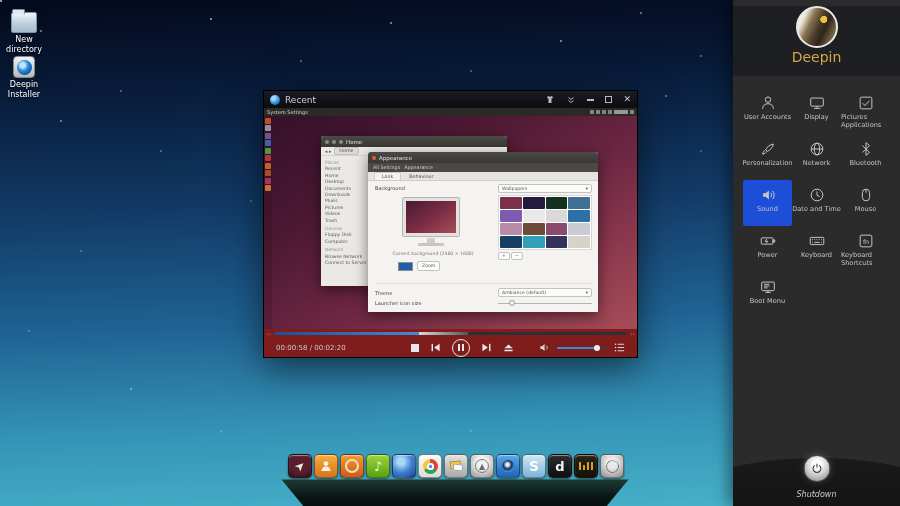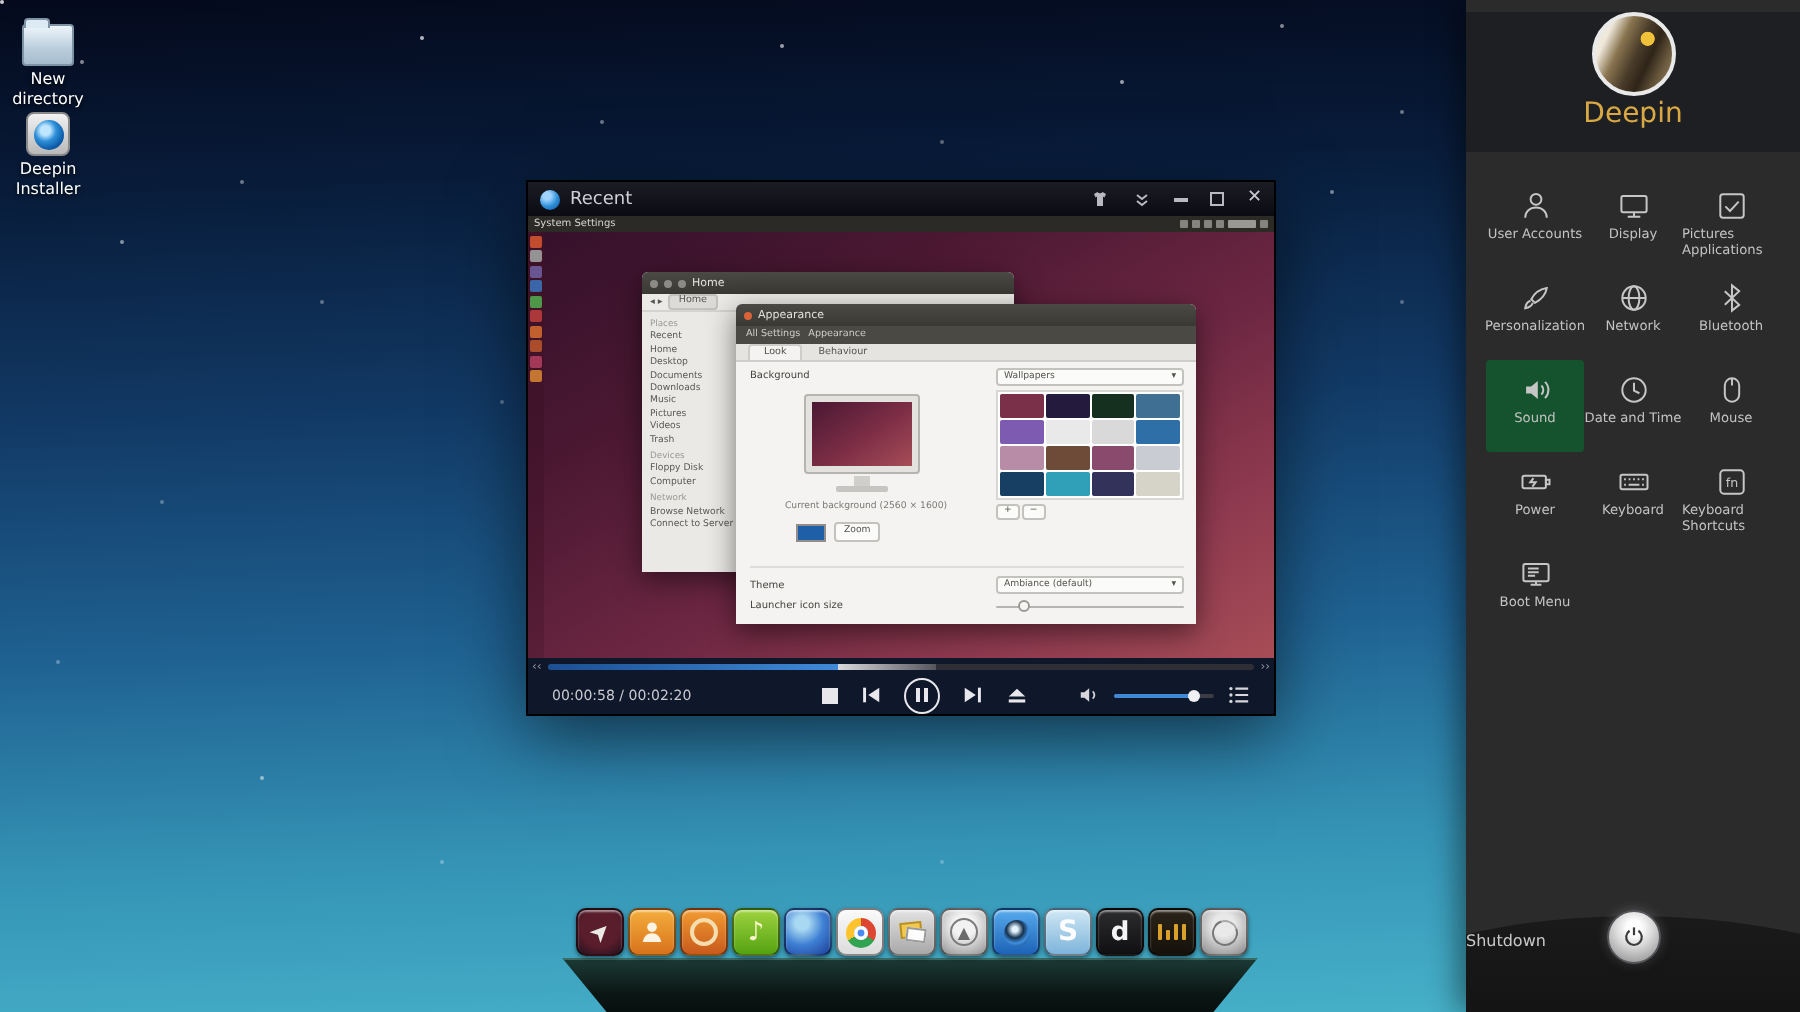--- a/index.html
+++ b/index.html
@@ -107,21 +107,21 @@
   .a-theme-row { position:absolute; left:7px; right:6px; top:102px; border-top:1px solid #dddcd8; padding-top:4px;
     display:flex; justify-content:space-between; align-items:center; }
   .a-theme-row .a-dd { width:94px; margin:0; }
   .a-slider-row { position:absolute; left:7px; right:6px; top:118px; display:flex; justify-content:space-between; align-items:center; }
   .slider { position:relative; width:94px; height:8px; }
   .slider .trk { position:absolute; top:3.5px; left:0; right:0; height:1.5px; background:#b5b4b0; border-radius:1px; }
   .slider .knb { position:absolute; top:1px; left:12%; width:6px; height:6px; border-radius:50%;
     background:#f6f6f5; border:1px solid #9a9995; }
 
   
-  #controls { position:absolute; left:0; right:0; bottom:0; height:28px; background:#0f172a; }
+  #controls { position:absolute; left:0; right:0; bottom:0; height:28px; background:#7f1d1d; }
   .prog-row { position:relative; height:9px; display:flex; align-items:center; padding:0 10px; }
   .prog-arrow { position:absolute; color:#8e8e94; font-size:6px; top:1px; }
   .prog-arrow.l { left:2px; } .prog-arrow.r { right:2px; }
   .prog-track { position:relative; flex:1; height:3px; background:#2e2e34; border-radius:2px; overflow:hidden; }
   .prog-fill { position:absolute; left:0; top:0; bottom:0; background:linear-gradient(90deg,#1c4f92,#3f8ad8); }
   .prog-buffer { position:absolute; top:0; bottom:0; width:14%; background:linear-gradient(90deg,#d8d8dc,#55555c); }
   .ctrl-row { display:flex; align-items:center; height:19px; padding:0 12px; }
   .time-text { color:#c9c9cf; font-size:7px; width:110px; }
   .c-center { flex:1; display:flex; align-items:center; justify-content:center; gap:11px; }
   .stop-sq { width:8px; height:8px; background:#e8e8ec; }
@@ -139,31 +139,31 @@
     box-shadow:-4px 0 14px rgba(0,0,0,.45); }
   .sb-top { height:70px; background:#1d1f23; text-align:center; }
   .avatar { width:42px; height:42px; margin:6px auto 1px; border-radius:50%; border:2px solid #e9e9e9; overflow:hidden;
     background:
       radial-gradient(circle at 68% 30%, #f0c23a 0 9%, transparent 10%),
       linear-gradient(115deg,#efe9dc 18%,#8a7550 34%,#4a3c2a 52%,#2e2418 66%,#6b5a3e 82%,#9c8a66);
   }
   .sb-user { color:#d9a843; font-size:14px; }
   .cc-grid { display:grid; grid-template-columns:repeat(3,49px); justify-content:center; margin-top:12px; }
   .cc-tile { height:46px; display:flex; flex-direction:column; align-items:center; padding-top:5px; border-radius:2px; }
-  .cc-tile.selected { background:#14532d; }
+  .cc-tile.selected { background:#1d4ed8; }
   .cc-ico { height:19px; display:flex; align-items:center; }
   .cc-label { font-size:6.6px; line-height:7.6px; color:#c3c3c3; text-align:left; margin-top:2px; }
   .cc-ico svg { stroke:#c6c6c6; fill:none; stroke-width:1.1; }
   .dome { position:absolute; left:50%; transform:translateX(-50%); top:458px; width:340px; height:140px;
     border-radius:50%; background:linear-gradient(180deg,#1a1a1b,#101011 60%); }
   .shutdown-btn { position:absolute; left:50%; transform:translateX(-50%); top:455px; width:27px; height:27px;
     border-radius:50%; background:radial-gradient(circle at 50% 32%,#fdfdfd 0 18%,#d8d8d8 45%,#a9a9a9 75%,#7e7e7e);
     border:1px solid #55565a; box-shadow:0 0 6px rgba(255,255,255,.25), 0 2px 4px rgba(0,0,0,.6);
     display:flex; align-items:center; justify-content:center; }
-  .shutdown-label { position:absolute; left:0; right:0; top:466px; text-align:left; color:#c9c9c9; font-size:8px; }
+  .shutdown-label { position:absolute; left:0; right:0; top:490px; text-align:center; color:#c9c9c9; font-size:8px;font-style:italic; }
 
   
   .dock-plinth { position:absolute; left:270px; top:479px; width:370px; height:27px;
     background:linear-gradient(180deg,#1d3b36,#0b1715 65%,#070f0e);
     clip-path:polygon(3% 0,97% 0,91% 100%,9% 100%); }
   .dock-plinth:before { content:""; position:absolute; top:0; left:3%; right:3%; height:1px; background:rgba(120,200,190,.35); }
   .dock-icons { position:absolute; left:288px; top:454px; display:flex; gap:2px; }
   .dk { width:24px; height:24px; border-radius:5px; border:1px solid rgba(0,0,0,.45);
     box-shadow:inset 0 1px 1px rgba(255,255,255,.5), 0 1px 2px rgba(0,0,0,.5);
     display:flex; align-items:center; justify-content:center; font-size:12px; color:#fff; position:relative; overflow:hidden; }

